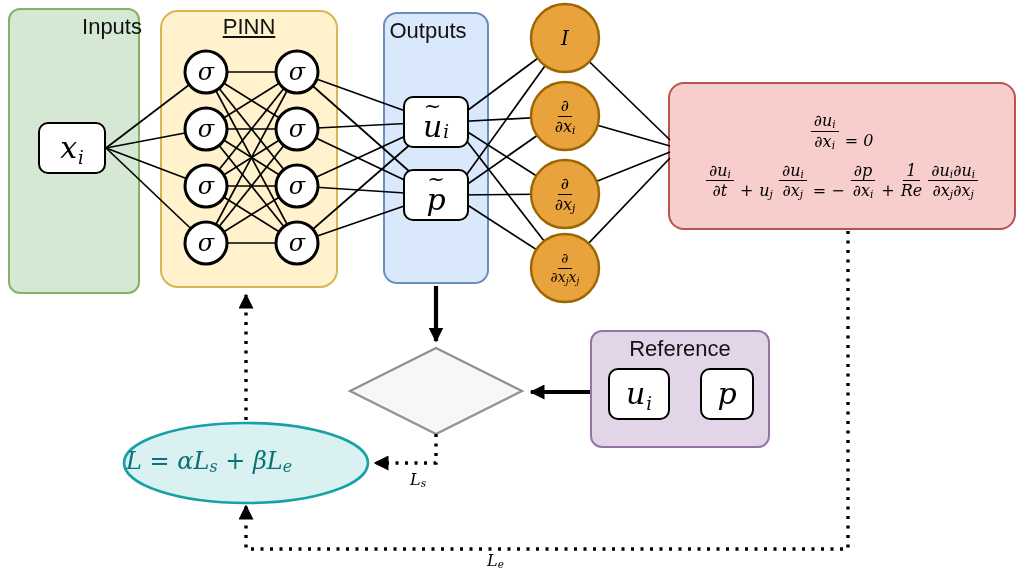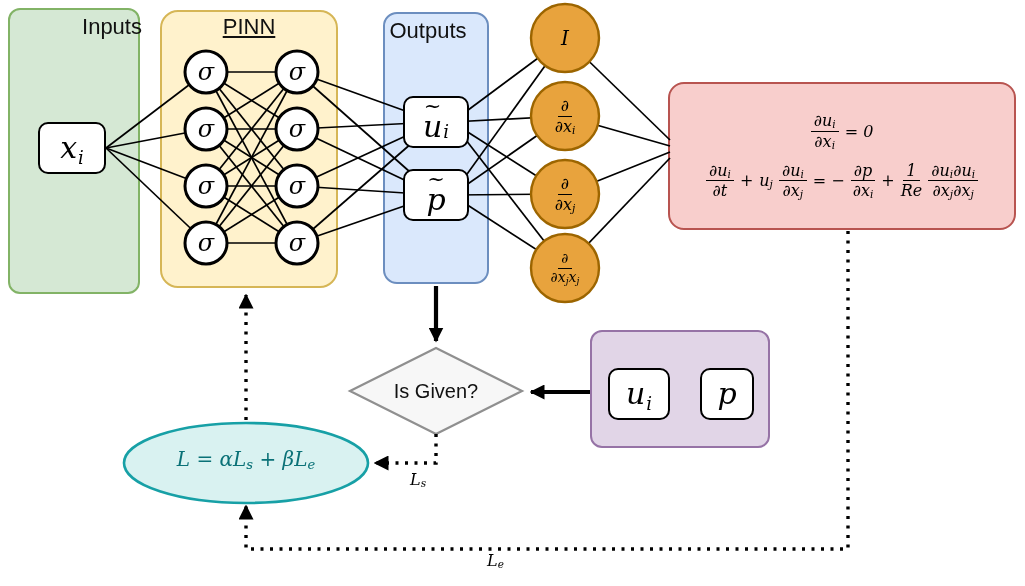--- a/index.html
+++ b/index.html
@@ -34,25 +34,25 @@
   .sig{width:42px;height:42px;display:flex;align-items:center;justify-content:center;
        font-family:"DejaVu Serif","DejaVu Sans",serif;font-style:italic;font-size:24px;}
   .circ-label{display:flex;align-items:center;justify-content:center;color:#000;
               font-family:"DejaVu Serif","DejaVu Sans",serif;font-style:italic;}
   .frac{display:inline-flex;flex-direction:column;align-items:center;vertical-align:middle;}
   .frac .num{border-bottom:1.4px solid #000;padding:0 3px 1px;line-height:1.08;text-align:center;}
   .frac .den{padding-top:1px;line-height:1.08;text-align:center;}
   sub{font-size:66%;line-height:0;vertical-align:-0.22em;}
   #eqs{display:flex;flex-direction:column;align-items:center;justify-content:center;gap:12px;
        font-family:"DejaVu Serif","DejaVu Sans",serif;font-style:italic;font-size:16px;color:#000;}
-  .eqrow{display:flex;align-items:center;}
+  .eqrow{display:flex;align-items:flex-end;}
   .eqrow > *{margin:0 3px;}
   .edge-lab{font-family:"DejaVu Serif","DejaVu Sans",serif;font-style:italic;font-size:16px;color:#000;}
-  .loss-text{text-align:center;font-family:"DejaVu Serif","DejaVu Sans",serif;font-style:italic;
-             font-size:20px;color:var(--c-loss_text);}
+  .loss-text{font-family:"DejaVu Serif","DejaVu Sans",serif;font-style:italic;
+             font-size:24px;color:var(--c-loss_text);}
   .decision-text{text-align:center;font-size:20px;color:#111;}
 </style>
 </head>
 <body>
 
 <div class="canvas">
 
   <div class="panel panel-inputs" style="left:8px;top:8px;width:132px;height:286px;"></div>
   <div class="panel panel-pinn" style="left:160px;top:10px;width:178px;height:278px;"></div>
   <div class="panel panel-outputs" style="left:383px;top:12px;width:106px;height:272px;"></div>
@@ -130,20 +130,21 @@
     <line class="thick" x1="590" y1="392" x2="531" y2="392" marker-end="url(#arr)"></line>
 
     <polyline class="dot" points="436,434 436,463 375,463" marker-end="url(#arr)"></polyline>
     <line class="dot" x1="246" y1="420" x2="246" y2="295" marker-end="url(#arr)"></line>
     <polyline class="dot" points="848,231 848,549 246,549 246,506" marker-end="url(#arr)"></polyline>
   </svg>
 
   <div class="ov t-title" style="left:8px;top:14px;width:152px;margin-left:28px;">Inputs</div>
   <div class="ov t-title" style="left:160px;top:14px;width:178px;text-decoration:underline;">PINN</div>
   <div class="ov t-title" style="left:383px;top:18px;width:90px;">Outputs</div>
+  <div class="ov t-title" style="left:590px;top:336px;width:180px;">Reference</div>
 
   <div class="node" style="left:38px;top:122px;width:68px;height:52px;">
     <span class="glyph">x</span>
       <span class="subn">i</span>
   </div>
 
   <div class="node" style="left:403px;top:96px;width:66px;height:52px;">
     <span class="tilded">
         <span class="tilde">~</span>
         <span class="glyph">u</span>
@@ -227,21 +228,20 @@
         <span class="num">1</span>
         <span class="den">Re</span>
       </span>
       <span class="frac">
         <span class="num"><span>∂u</span><sub>i</sub><span>∂u</span><sub>i</sub></span>
         <span class="den"><span>∂x</span><sub>j</sub><span>∂x</span><sub>j</sub></span>
       </span>
     </div>
   </div>
 
-  <div class="ov decision-text" style="left:352px;top:380px;width:168px;">Is Given?</div>
 
   <div class="ov loss-text" style="left:126px;top:447px;width:240px;">
     <span>L = αL</span><sub>s</sub><span> + βL</span><sub>e</sub>
   </div>
 
   <div class="ov edge-lab" style="left:410px;top:470px;">
     <span>L</span><sub>s</sub>
   </div>
   <div class="ov edge-lab" style="left:487px;top:551px;text-align:right;">
     <span>L</span><sub>e</sub>

